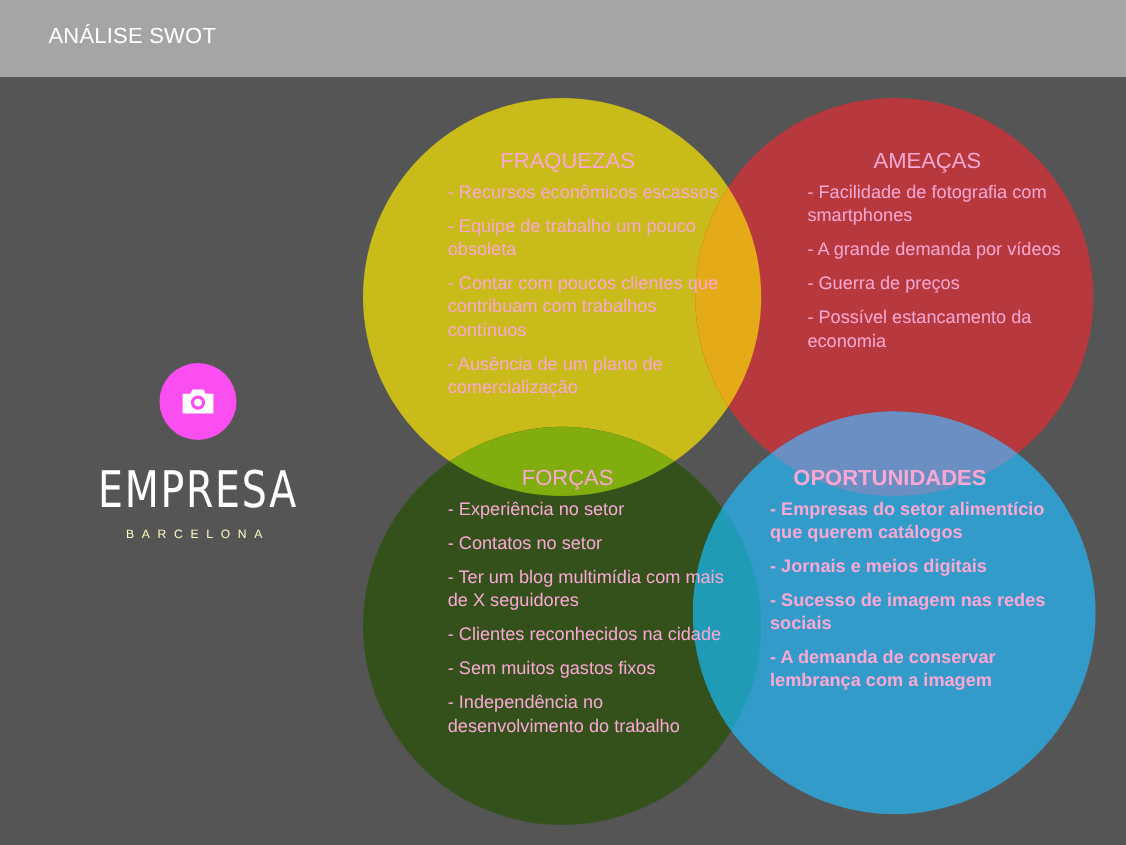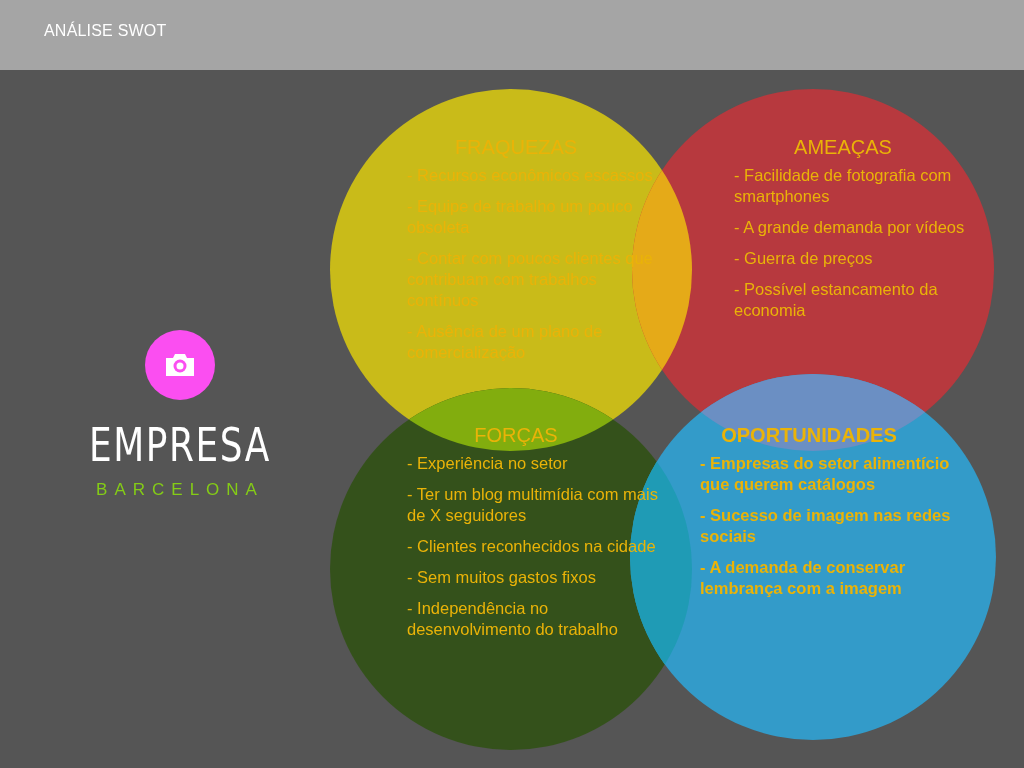--- a/index.html
+++ b/index.html
@@ -1,31 +1,31 @@
 <!DOCTYPE html>
 <html><head>
 <meta charset="utf-8">
 <style>
   html, body { margin:0; padding:0; }
   body { width:1024px; height:768px; background:#555555; position:relative; overflow:hidden;
          font-family:"Liberation Sans", "DejaVu Sans", sans-serif; }
   .header { position:absolute; left:0; top:0; width:1024px; height:70px; background:#a5a5a5; }
-  .header-title { position:absolute; left:44px; top:22px; color:#ffffff; font-size:16px; letter-spacing:0.2px; }
+  .header-title { position:absolute; left:44px; top:22px; color:#ffffff; font-size:20px; letter-spacing:0.2px; }
   .brand-icon { position:absolute; left:145px; top:330px; width:70px; height:70px; border-radius:50%; background:#fb4ef1; }
   .brand-icon svg { position:absolute; left:17px; top:17px; }
   .brand-name { position:absolute; left:60px; top:418px; width:240px; text-align:center; color:#ffffff;
                 font-family:"DejaVu Sans", sans-serif; font-size:46px; letter-spacing:2px; transform:scaleX(0.78); transform-origin:center; }
-  .brand-city { position:absolute; left:60px; top:480px; width:240px; text-align:center; color:#84cc16;
-                font-size:17px; letter-spacing:7px; }
+  .brand-city { position:absolute; left:60px; top:480px; width:240px; text-align:center; color:#fef9c3;
+                font-size:11px; letter-spacing:7px; }
   .circle { position:absolute; border-radius:50%; }
   .c-weak  { left:330px; top:89px;  width:362px; height:362px; background:rgba(210,195,20,0.93); }
   .c-threat{ left:632px; top:89px;  width:362px; height:362px; background:rgba(190,55,60,0.93); mix-blend-mode:normal; }
   .c-str   { left:330px; top:388px; width:362px; height:362px; background:rgba(52,82,26,0.97); }
   .c-opp   { left:630px; top:374px; width:366px; height:366px; background:rgba(48,160,210,0.93); }
-  .section { position:absolute; color:#eab308; }
+  .section { position:absolute; color:#f9a8d4; }
   .section-title { font-size:20px; text-align:center; margin-bottom:6px; }
   .section-item { font-size:16.5px; line-height:21px; margin-bottom:10px;margin-left:36px; }
   .s-weak   { left:371px; top:136px; width:290px; }
   .s-threat { left:698px; top:136px; width:290px; }
   .s-str    { left:371px; top:424px; width:290px; }
   .s-opp    { left:664px; top:424px; width:290px;font-weight:bold; }
 </style>
 </head>
 <body>
 
@@ -84,24 +84,26 @@
   <div class="section-title">AMEAÇAS</div>
   <div class="section-item">- Facilidade de fotografia com smartphones</div>
   <div class="section-item">- A grande demanda por vídeos</div>
   <div class="section-item">- Guerra de preços</div>
   <div class="section-item">- Possível estancamento da economia</div>
 </div>
 
 <div class="section s-str">
   <div class="section-title">FORÇAS</div>
   <div class="section-item">- Experiência no setor</div>
+  <div class="section-item">- Contatos no setor</div>
   <div class="section-item">- Ter um blog multimídia com mais de X seguidores</div>
   <div class="section-item">- Clientes reconhecidos na cidade</div>
   <div class="section-item">- Sem muitos gastos fixos</div>
   <div class="section-item">- Independência no desenvolvimento do trabalho</div>
 </div>
 
 <div class="section s-opp">
   <div class="section-title">OPORTUNIDADES</div>
   <div class="section-item">- Empresas do setor alimentício que querem catálogos</div>
+  <div class="section-item">- Jornais e meios digitais</div>
   <div class="section-item">- Sucesso de imagem nas redes sociais</div>
   <div class="section-item">- A demanda de conservar lembrança com a imagem</div>
 </div>
 
 </body></html>

